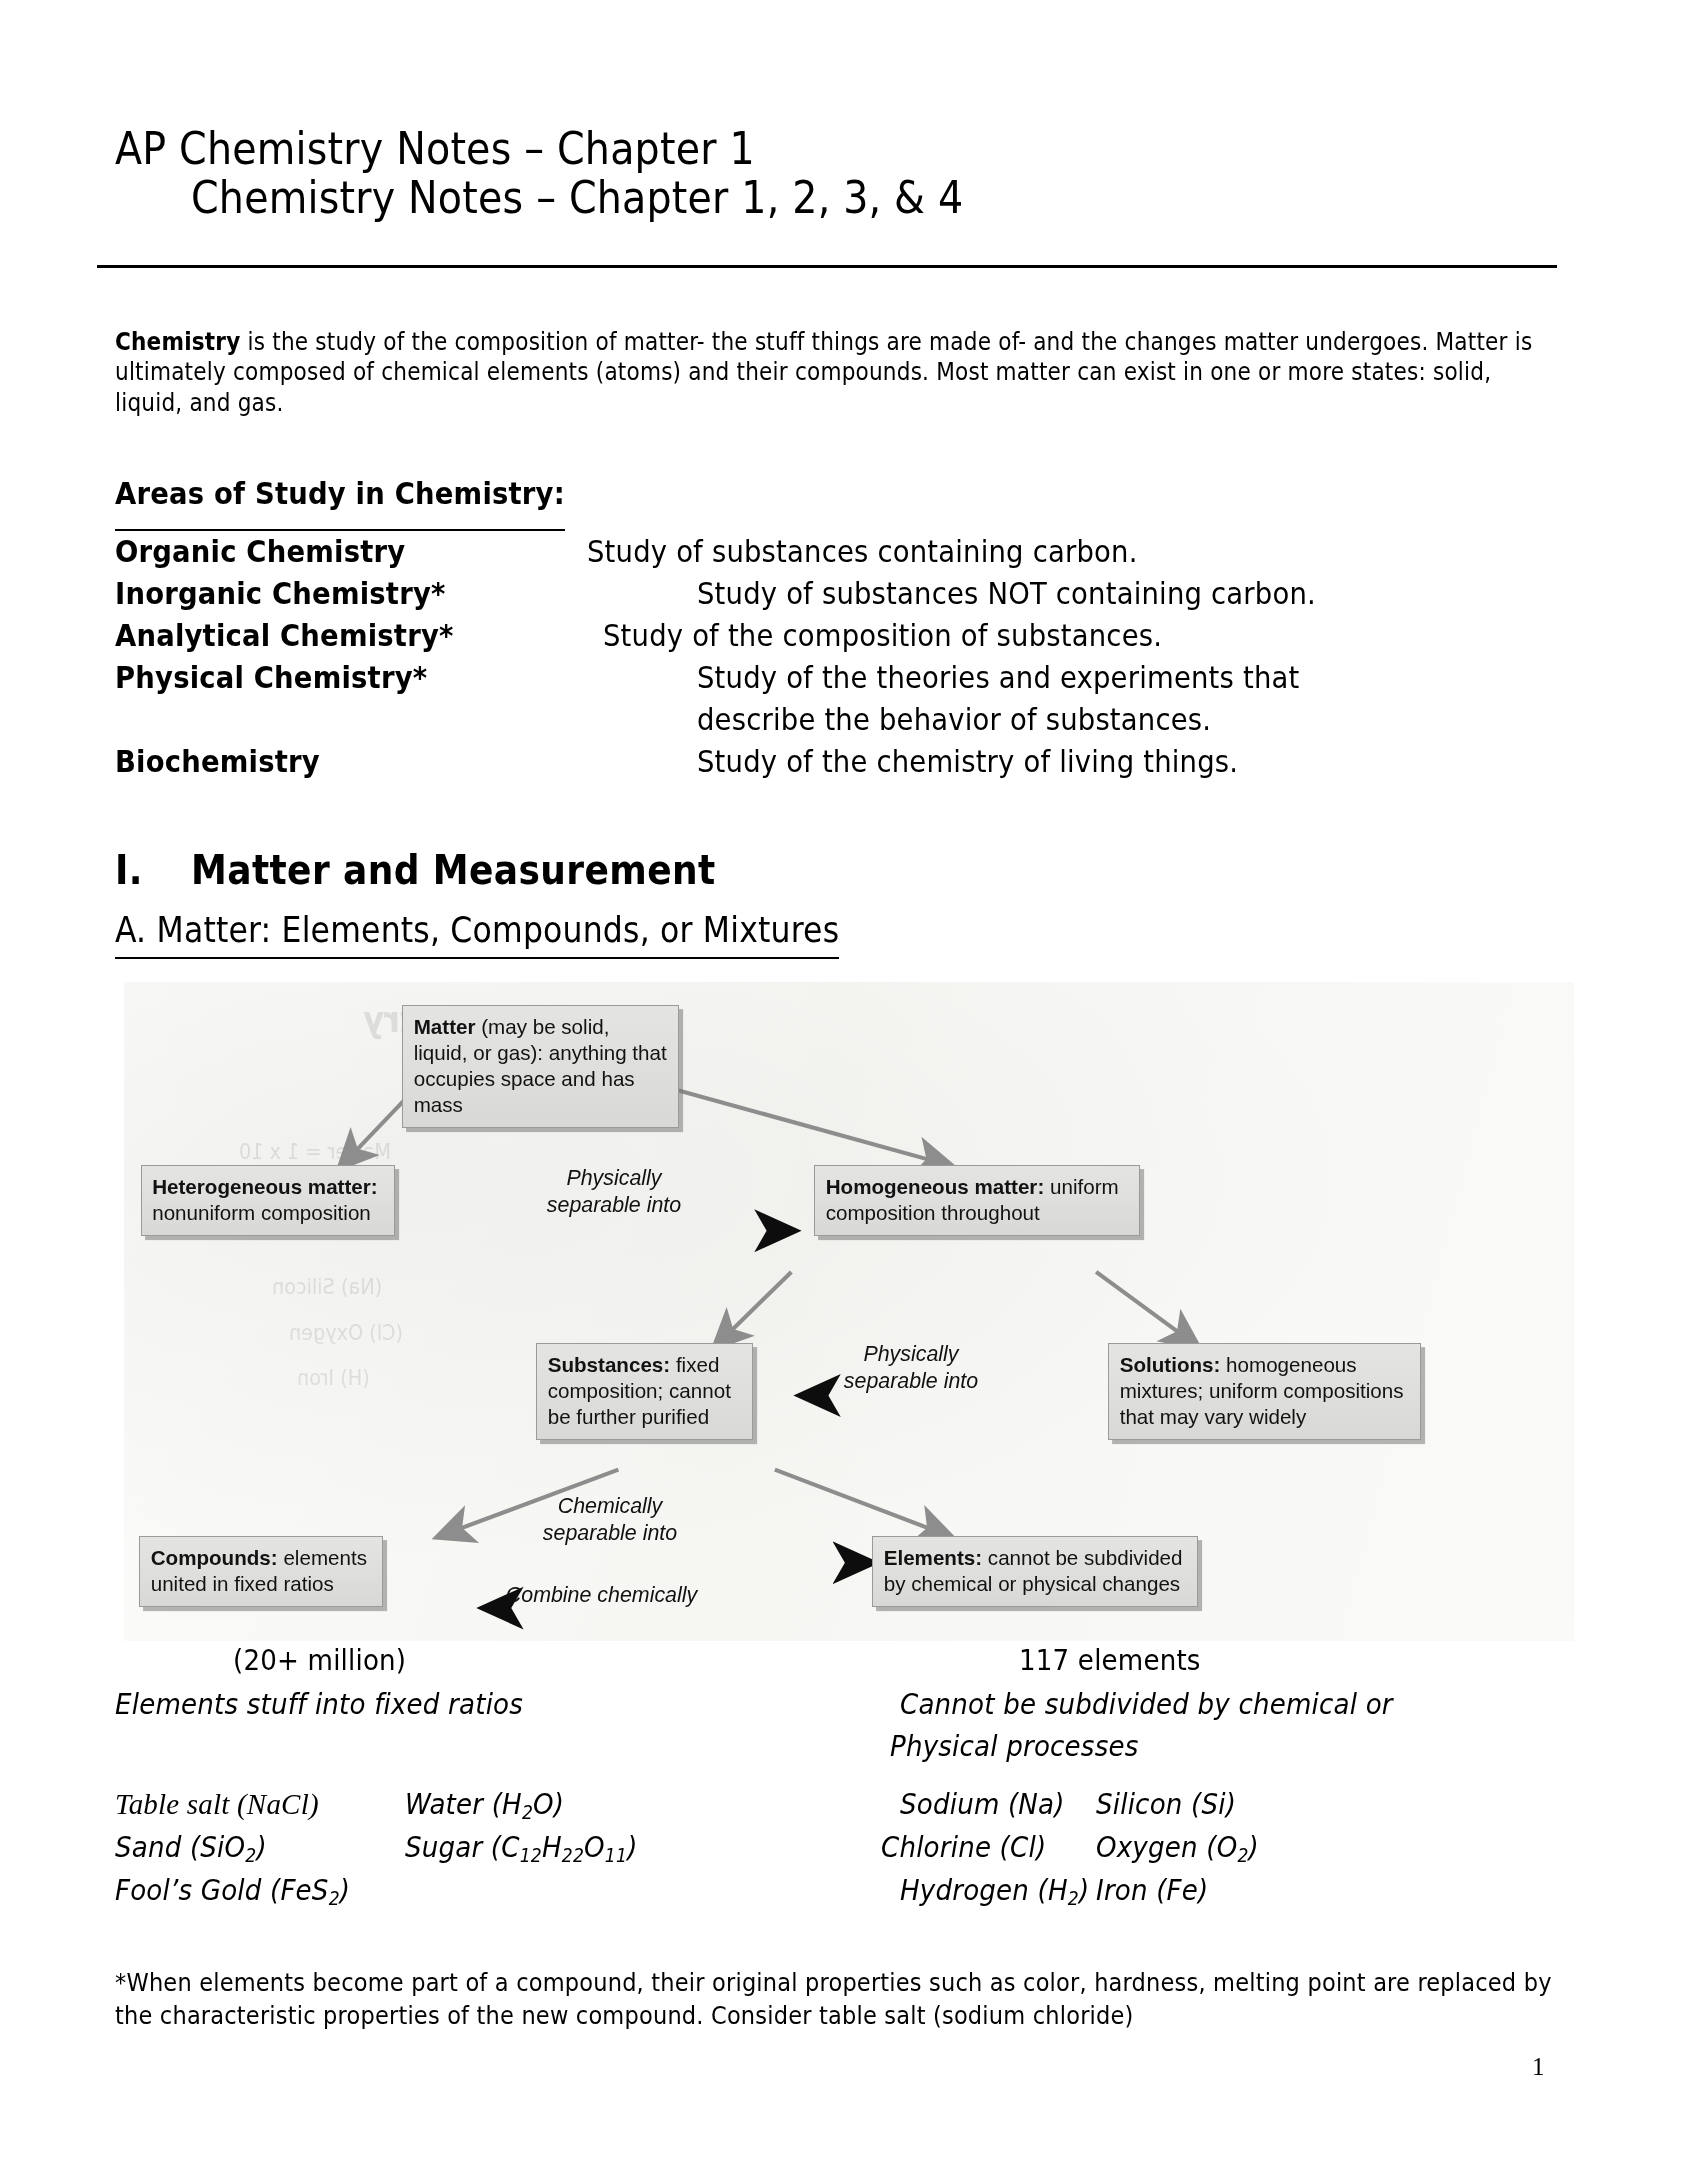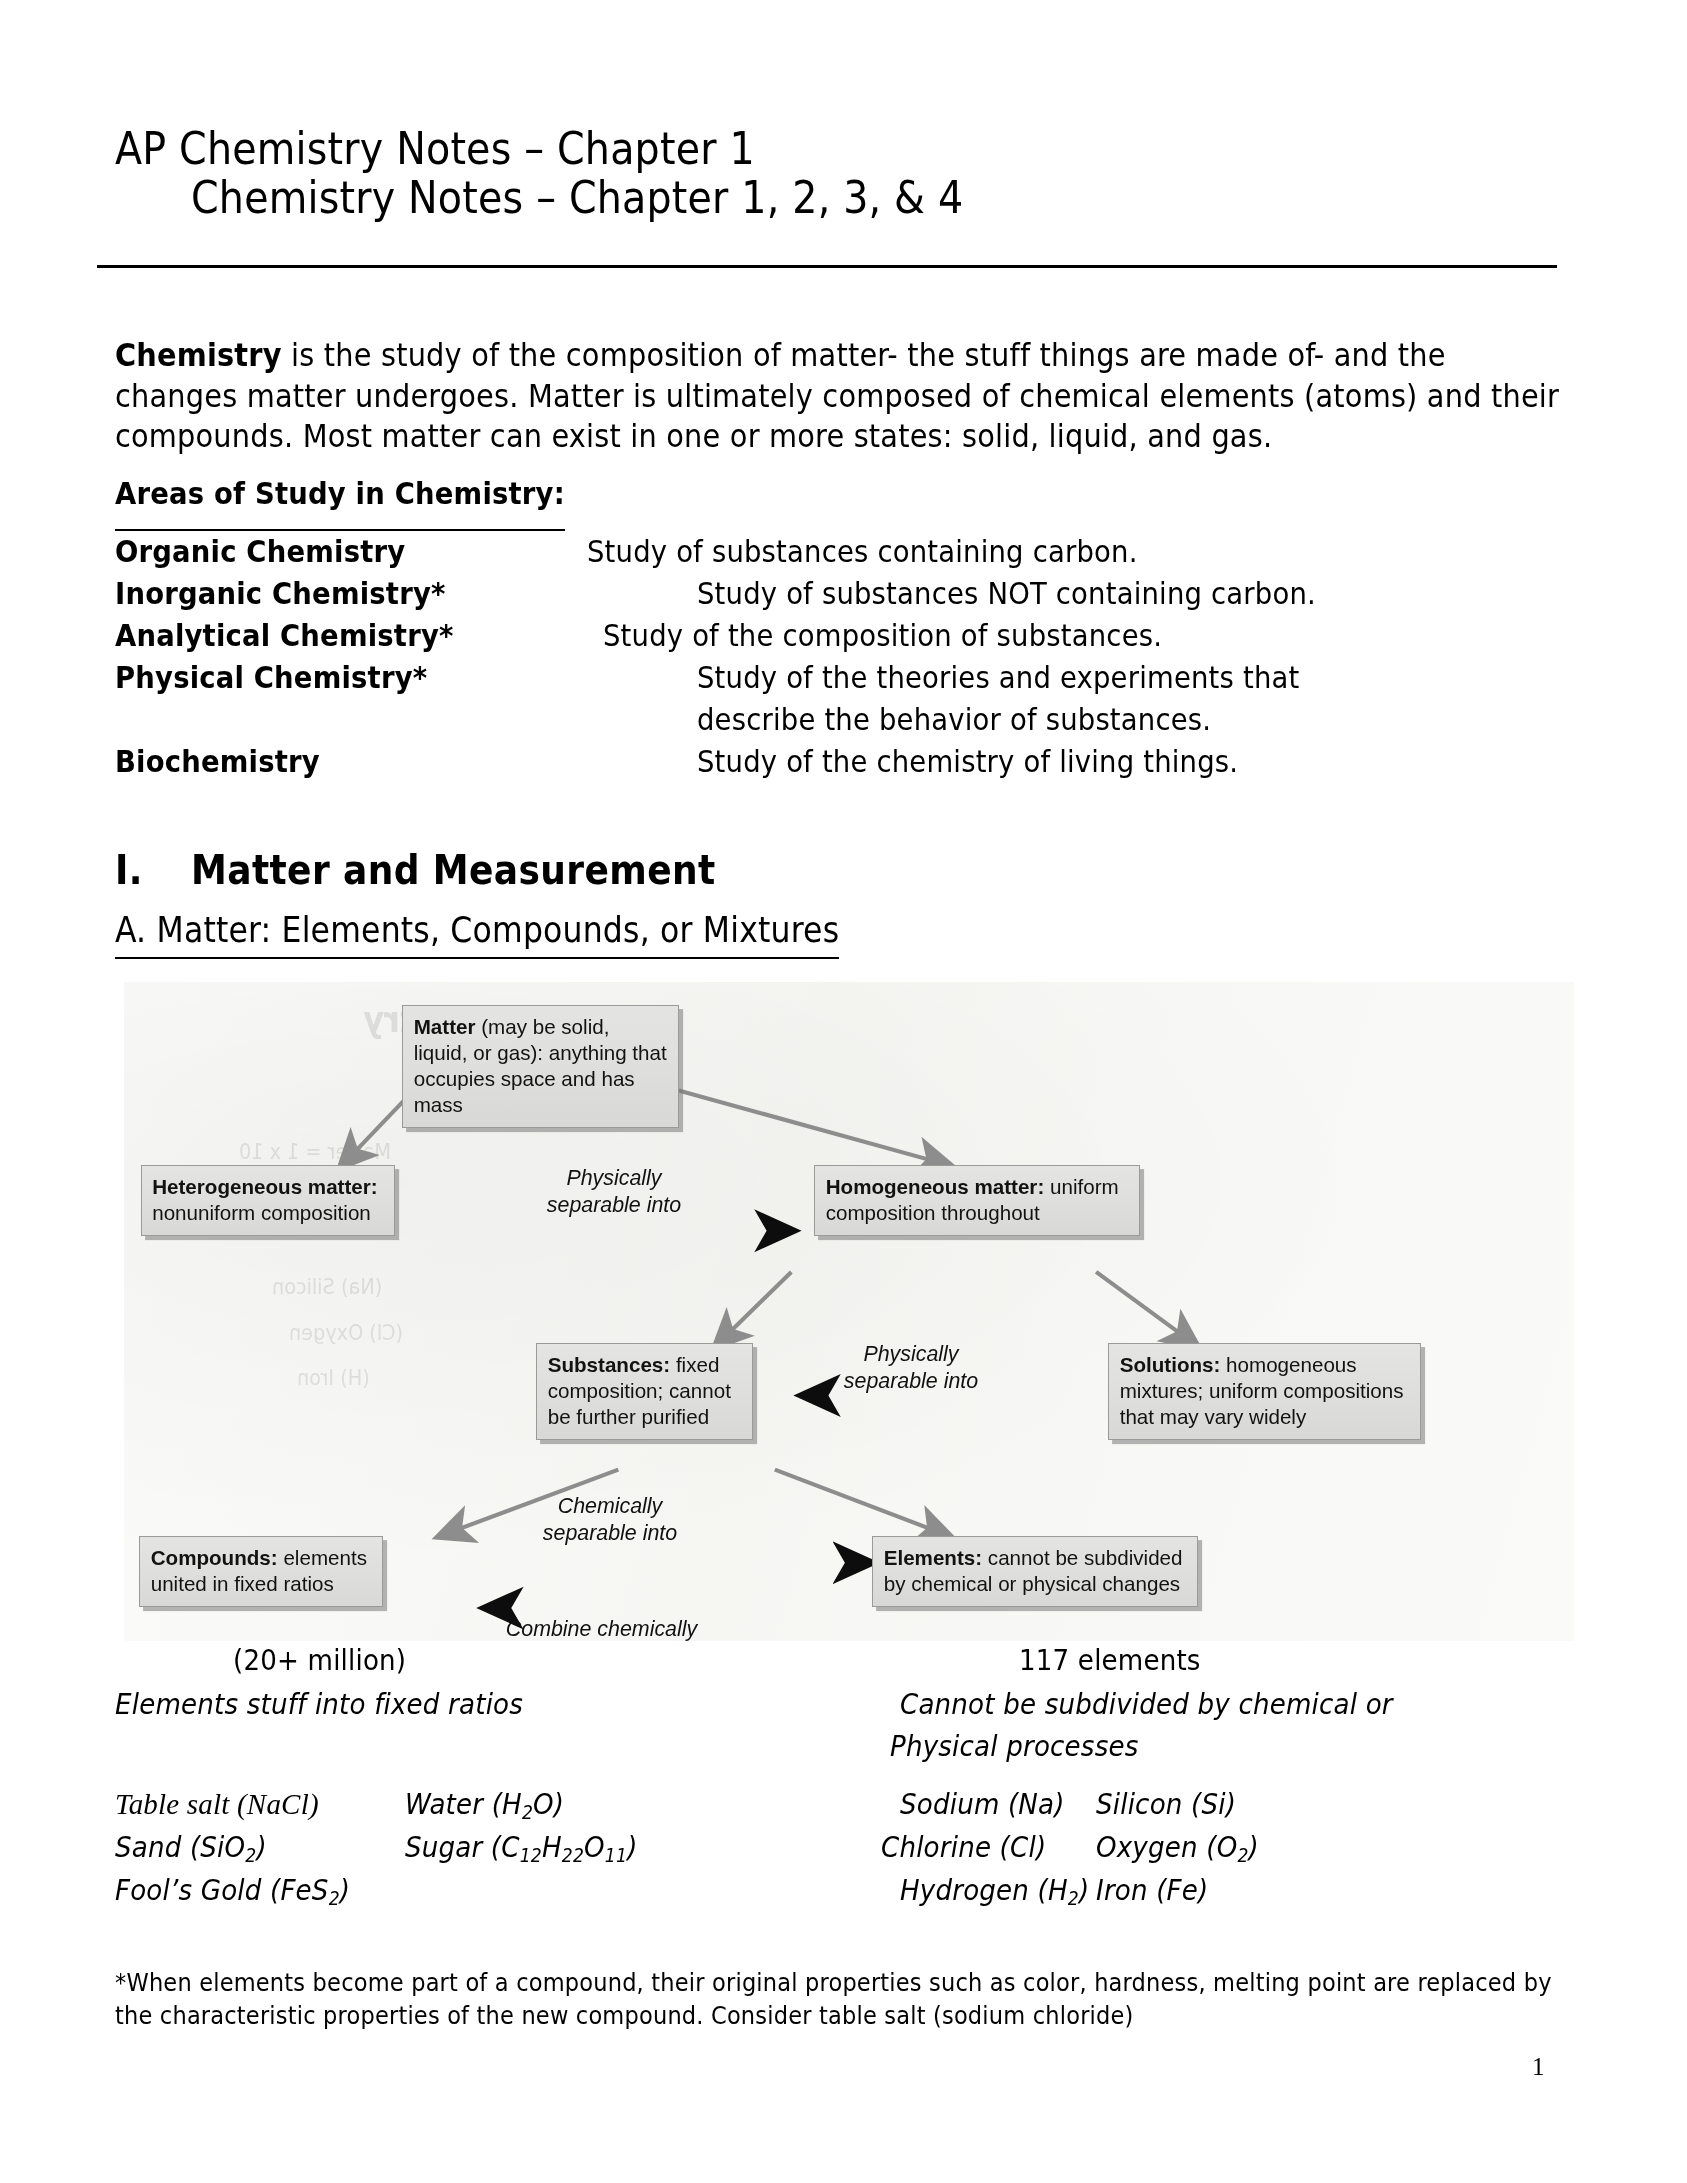--- a/index.html
+++ b/index.html
@@ -12,21 +12,21 @@
 
   
   .hand{font-family:"DejaVu Sans Condensed","Liberation Sans",sans-serif;
         font-stretch:condensed;letter-spacing:0.2px;}
   #title-block{position:absolute;left:115px;top:124px;width:1450px;}
   #title-line1{font-size:44px;line-height:1.12;font-weight:400;}
   #title-line2{font-size:44px;line-height:1.12;font-weight:400;padding-left:76px;}
   #title-rule{position:absolute;left:97px;top:265px;width:1460px;height:2.5px;background:#000;}
 
   #intro{position:absolute;left:115px;top:303px;width:1450px;
-         font-size:32px;line-height:1.27;}
+         font-size:24px;line-height:1.27;}
   #intro b{font-weight:700;}
 
   
   #areas{position:absolute;left:115px;top:476px;width:1466px;}
   #areas-head{font-size:30.5px;font-weight:700;display:inline-block;
               border-bottom:2.5px solid #000;padding-bottom:18px;}
   .area-row{position:relative;font-size:30.5px;line-height:1.37;min-height:42px;}
   .area-term{font-weight:700;display:inline-block;}
   .area-desc{position:absolute;top:0;white-space:nowrap;}
 
@@ -189,21 +189,21 @@
       <div>separable into</div>
     </div>
     <div class="dlabel" style="left:684px;top:359px;width:206px;">
       <div>Physically</div>
       <div>separable into</div>
     </div>
     <div class="dlabel" style="left:379px;top:511px;width:214px;">
       <div>Chemically</div>
       <div>separable into</div>
     </div>
-    <div class="dlabel" style="left:354px;top:634px;width:247px;">
+    <div class="dlabel" style="left:354px;top:600px;width:247px;">
       <div>Combine chemically</div>
 
     </div>
   </div>
 
   <div class="anno hand" style="left:233px;top:1642px;">(20+ million)</div>
   <div class="anno hand" style="left:1019px;top:1642px;">117 elements</div>
 
   <div class="anno hand i" style="left:115px;top:1686px;">Elements stuff into fixed ratios</div>
   <div class="anno hand i" style="left:900px;top:1686px;">Cannot be subdivided by chemical or</div>

